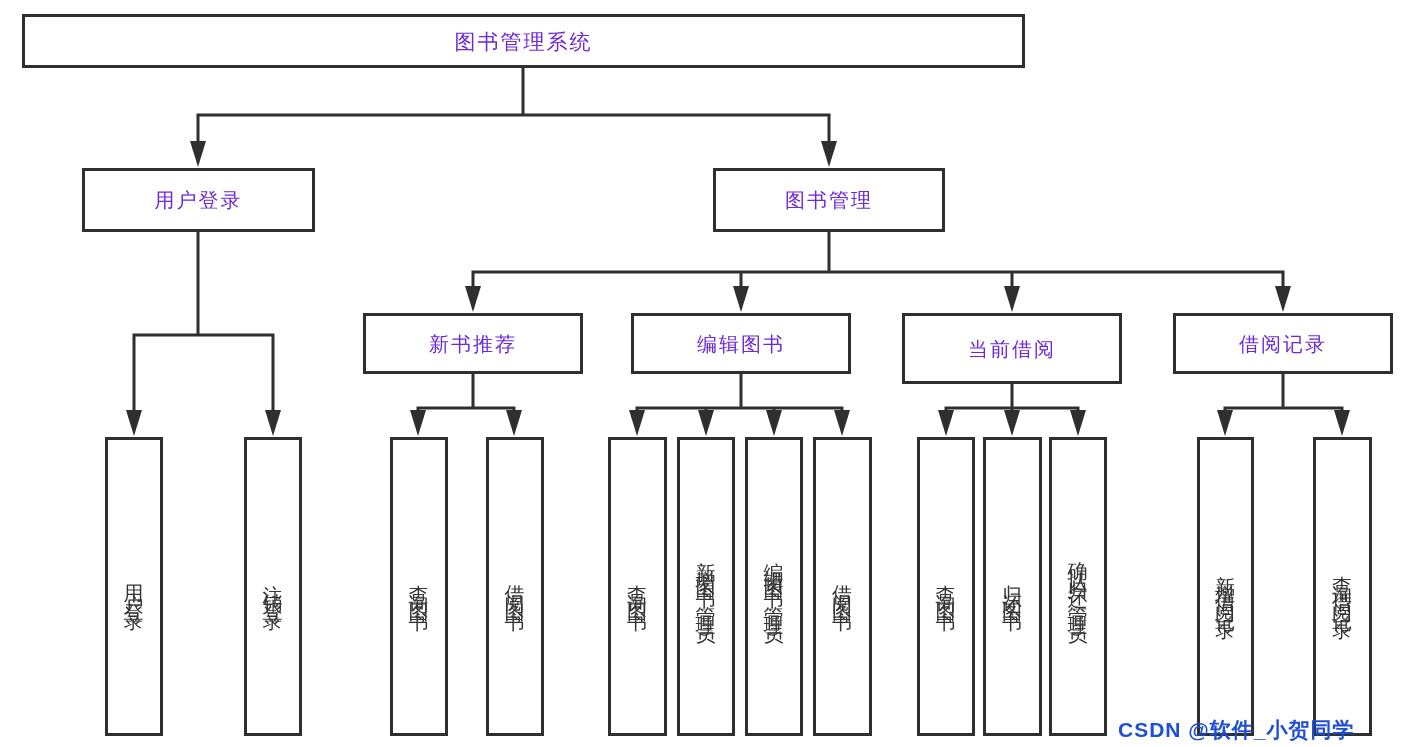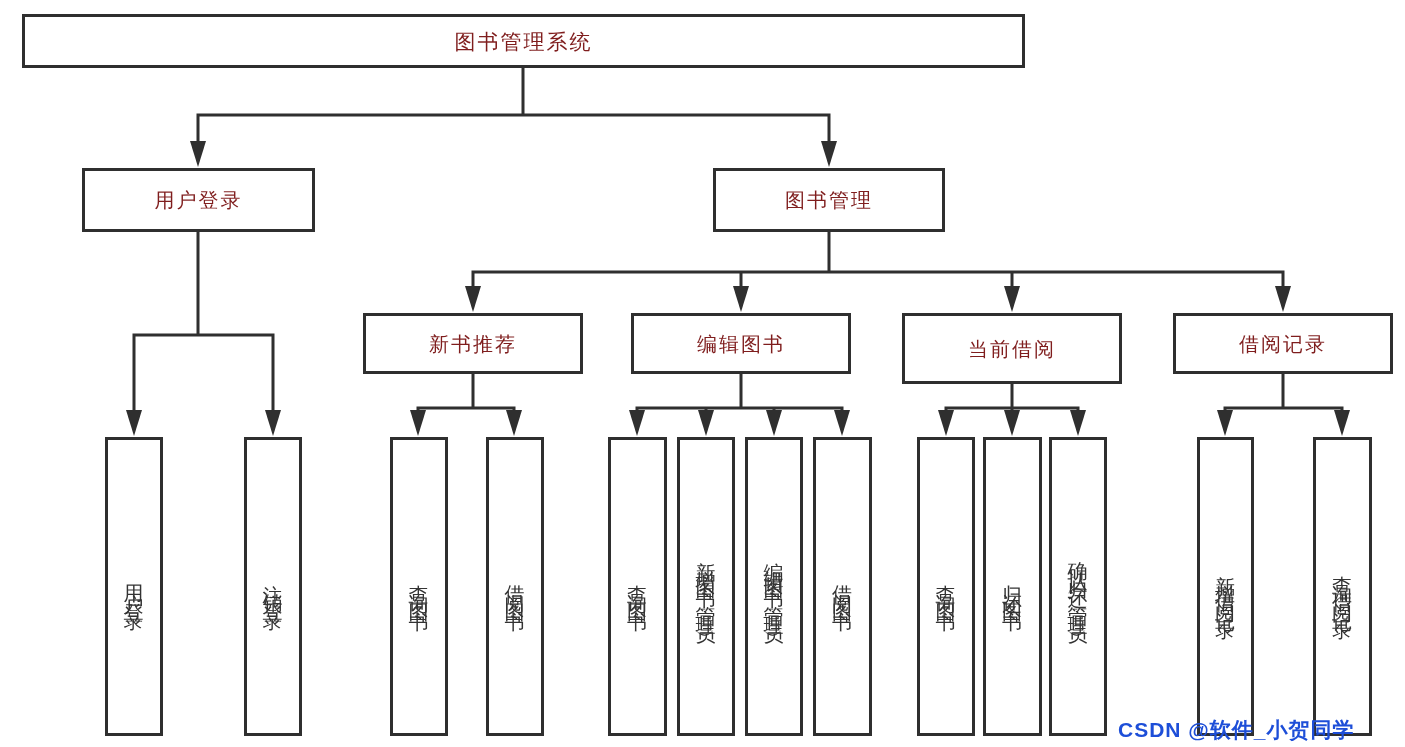--- a/index.html
+++ b/index.html
@@ -24,21 +24,21 @@
   .node {
     position: absolute;
     box-sizing: border-box;
     border: 3px solid #2f2f2f;
     background: #ffffff;
     display: flex;
     align-items: center;
     justify-content: center;
     font-size: 20px;
     letter-spacing: 2px;
-    color: #7f1d1d;
+    color: #6d28d9;
     z-index: 1;
     line-height: 1;
   }
   .node.root {
     font-size: 21px;
   }
   .leaf {
     position: absolute;
     box-sizing: border-box;
     border: 3px solid #2f2f2f;

